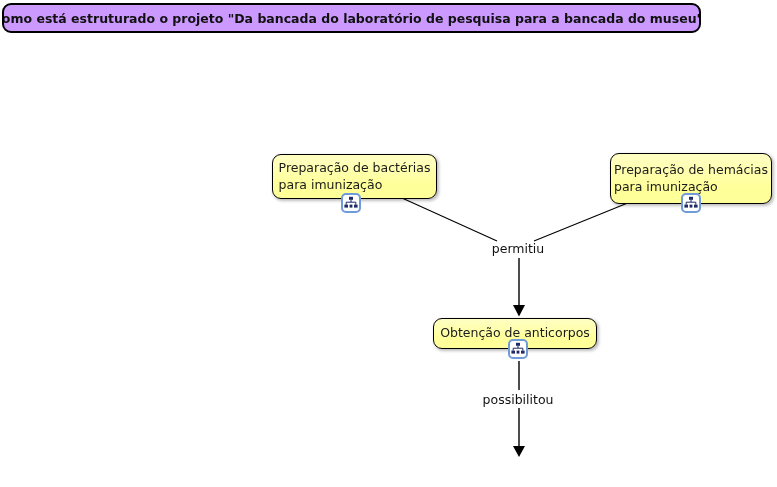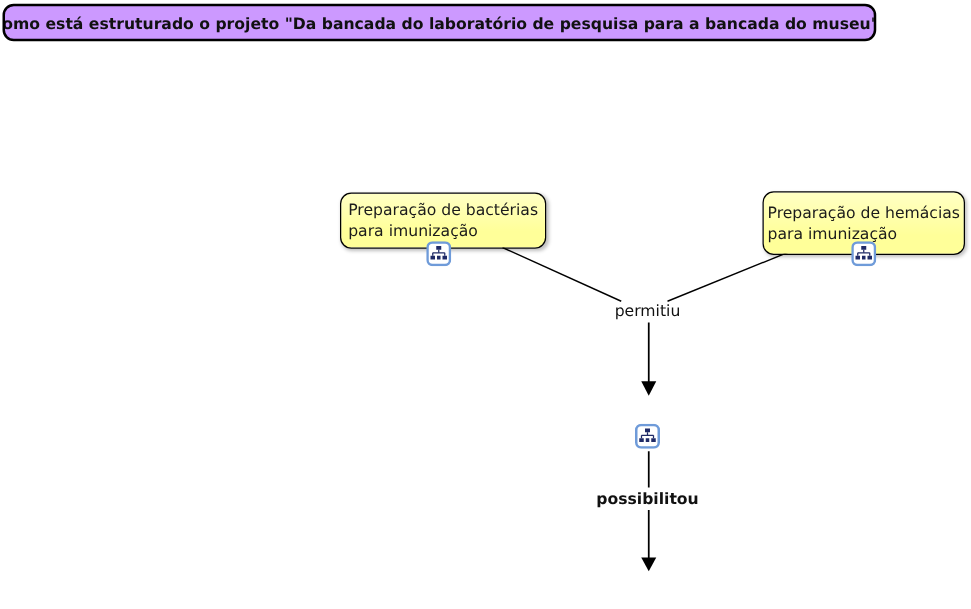--- a/index.html
+++ b/index.html
@@ -62,21 +62,21 @@
   .node-anticorpos { left: 433px; top: 318px; width: 164px; height: 31px; }
   .node-atividade  { left: 412px; top: 458px; width: 207px; height: 25px; }
   .link-label {
     position: absolute;
     transform: translate(-50%, -50%);
     font-size: 12.5px;
     color: #111111;
     white-space: nowrap;
   }
   .label-permitiu     { left: 518px; top: 248px; }
-  .label-possibilitou { left: 518px; top: 399px; font-weight: bold; }
+  .label-possibilitou { left: 518px; top: 399px; }
   .res-icon {
     position: absolute;
     width: 20px;
     height: 20px;
     cursor: pointer;
   }
   .icon-bacterias  { left: 341px; top: 193px; }
   .icon-hemacias   { left: 681px; top: 193px; }
   .icon-anticorpos { left: 508px; top: 339px; }
 </style>
@@ -96,20 +96,21 @@
   </svg>
 
   <div class="question">Como está estruturado o projeto "Da bancada do laboratório de pesquisa para a bancada do museu"?</div>
 
   <div class="node node-bacterias">Preparação de bactérias
 para imunização</div>
 
   <div class="node node-hemacias">Preparação de hemácias
 para imunização</div>
 
+  <div class="node node-anticorpos">Obtenção de anticorpos</div>
 
 
   <div class="link-label label-permitiu">permitiu</div>
 
   <div class="link-label label-possibilitou">possibilitou</div>
 
   <div class="res-icon icon-bacterias">
     <svg width="20" height="20" viewBox="0 0 20 20" xmlns="http://www.w3.org/2000/svg">
       <rect x="1" y="1" width="18" height="18" rx="4" fill="#ffffff" stroke="#6F9BD9" stroke-width="2"></rect>
       <rect x="8" y="3.8" width="4" height="3" fill="#1F2A66"></rect>

